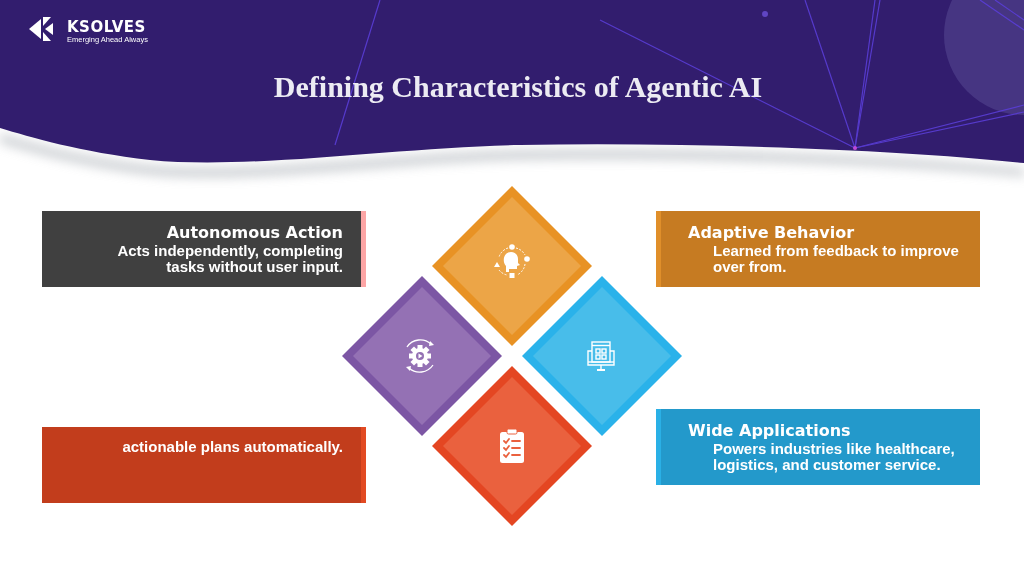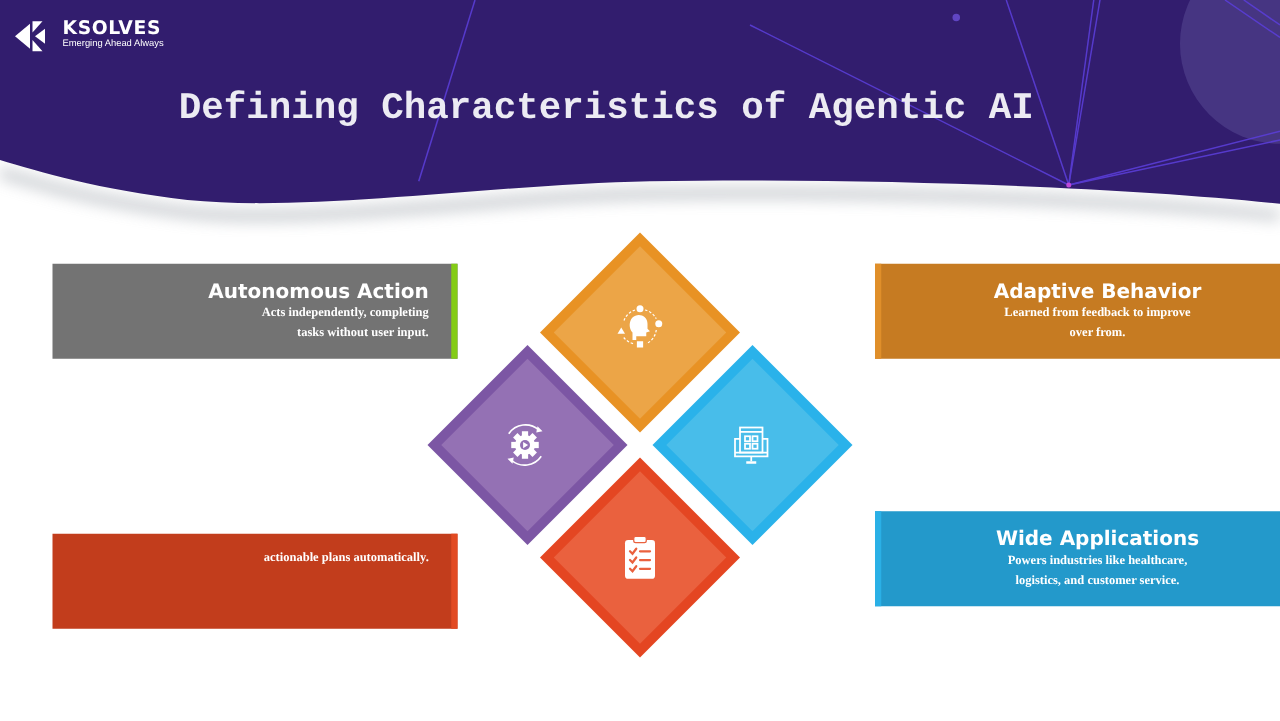--- a/index.html
+++ b/index.html
@@ -1,28 +1,28 @@
 <!DOCTYPE html>
 <html><head>
 <meta charset="utf-8">
 <style>
   html, body { margin:0; padding:0; }
   body { width:1024px; height:577px; position:relative; overflow:hidden; background:#ffffff; font-family:"DejaVu Sans", sans-serif; }
   .header-bg { position:absolute; left:0; top:0; width:1024px; height:190px; }
-  .logo { position:absolute; left:12px; top:14px; display:flex; align-items:flex-start; }
+  .logo { position:absolute; left:29px; top:14px; display:flex; align-items:flex-end; }
   .logo-mark { width:34px; height:30px; }
   .logo-text { margin-left:4px; color:#fff; }
   .logo-name { font-family:"DejaVu Sans", sans-serif; font-weight:bold; font-size:15px; letter-spacing:0.5px; line-height:16px; }
   .logo-tag { font-family:"Liberation Sans", sans-serif; font-size:7.5px; line-height:9px; }
-  .title { position:absolute; left:0; top:70px; width:970px; text-align:center; color:#ecebf3; font-family:Liberation Mono, monospace; font-weight:bold; font-size:30px; letter-spacing:0px; }
+  .title { position:absolute; left:0; top:70px; width:970px; text-align:center; color:#ecebf3; font-family:Liberation Serif, serif; font-weight:bold; font-size:30px; letter-spacing:0px;padding-left:33px; }
   .card { position:absolute; width:324px; height:76px; color:#fff; box-sizing:border-box; }
   .card .ct { font-family:"DejaVu Sans", sans-serif; font-weight:bold; font-size:16px; line-height:20px; }
-  .card .cd { font-family:Liberation Serif, serif; font-weight:bold; font-size:10px; line-height:16px; }
+  .card .cd { font-family:Liberation Sans, sans-serif; font-weight:bold; font-size:15px; line-height:16px;padding-left:25px; }
   .card.left { text-align:right; padding:12px 18px 0 0; }
-  .card.right { text-align:center; padding:12px 0 0 27px;margin-left:44px; }
+  .card.right { text-align:left; padding:12px 0 0 27px; }
   .diamonds { position:absolute; left:0; top:0; width:1024px; height:577px; }
 </style>
 </head>
 <body>
 
 <svg class="header-bg" viewBox="0 0 1024 190" width="1024" height="190">
   <defs>
     <filter id="sh" x="-5%" y="-20%" width="110%" height="160%">
       <feGaussianBlur stdDeviation="6"></feGaussianBlur>
     </filter>
@@ -139,21 +139,21 @@
       <polyline points="-8,-5 -6,-3 -3,-7"></polyline>
       <line x1="0" y1="-5" x2="8" y2="-5"></line>
       <polyline points="-8,2 -6,4 -3,0"></polyline>
       <line x1="0" y1="2" x2="8" y2="2"></line>
       <polyline points="-8,9 -6,11 -3,7"></polyline>
       <line x1="0" y1="9" x2="8" y2="9"></line>
     </g>
   </g>
 </svg>
 
-<div class="card left" style="left:42px; top:211px; background:#737373; border-right:5px solid #84cc16;">
+<div class="card left" style="left:42px; top:211px; background:#404040; border-right:5px solid #fca5a5;">
   <div class="ct">Autonomous Action</div>
   <div class="cd">Acts independently, completing</div>
   <div class="cd">tasks without user input.</div>
 </div>
 
 <div class="card right" style="left:656px; top:211px; background:#c67b22; border-left:5px solid #e08f2a;">
   <div class="ct">Adaptive Behavior</div>
   <div class="cd">Learned from feedback to improve</div>
   <div class="cd">over from.</div>
 </div>

